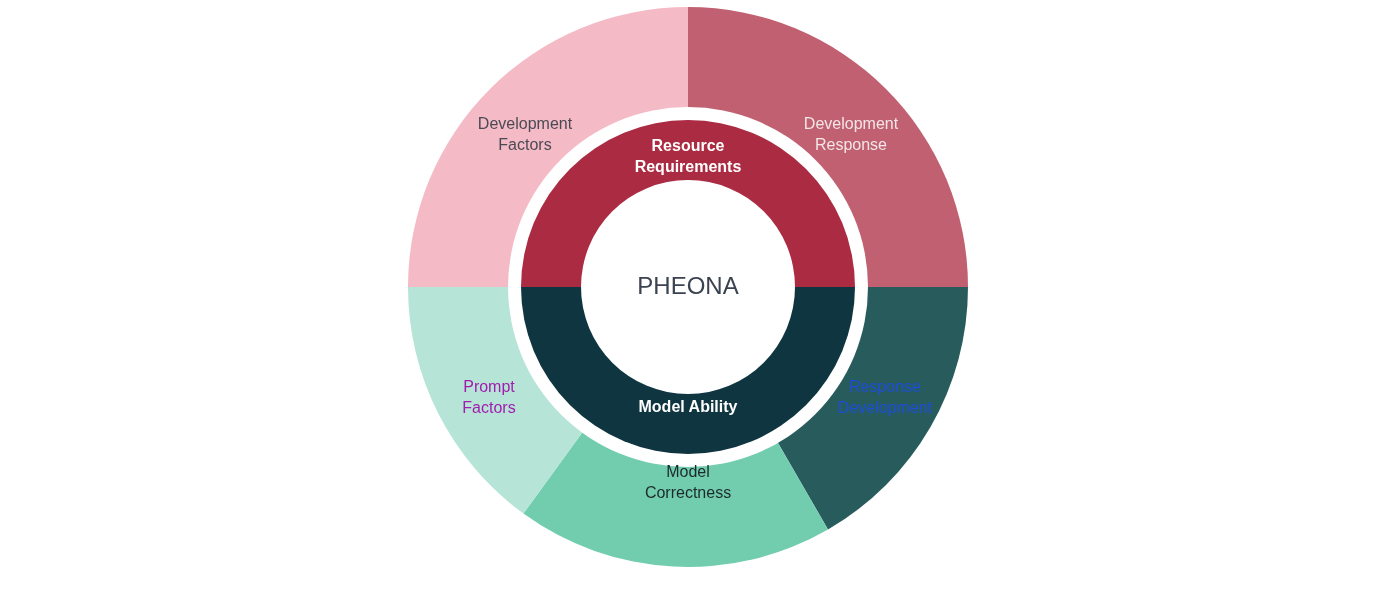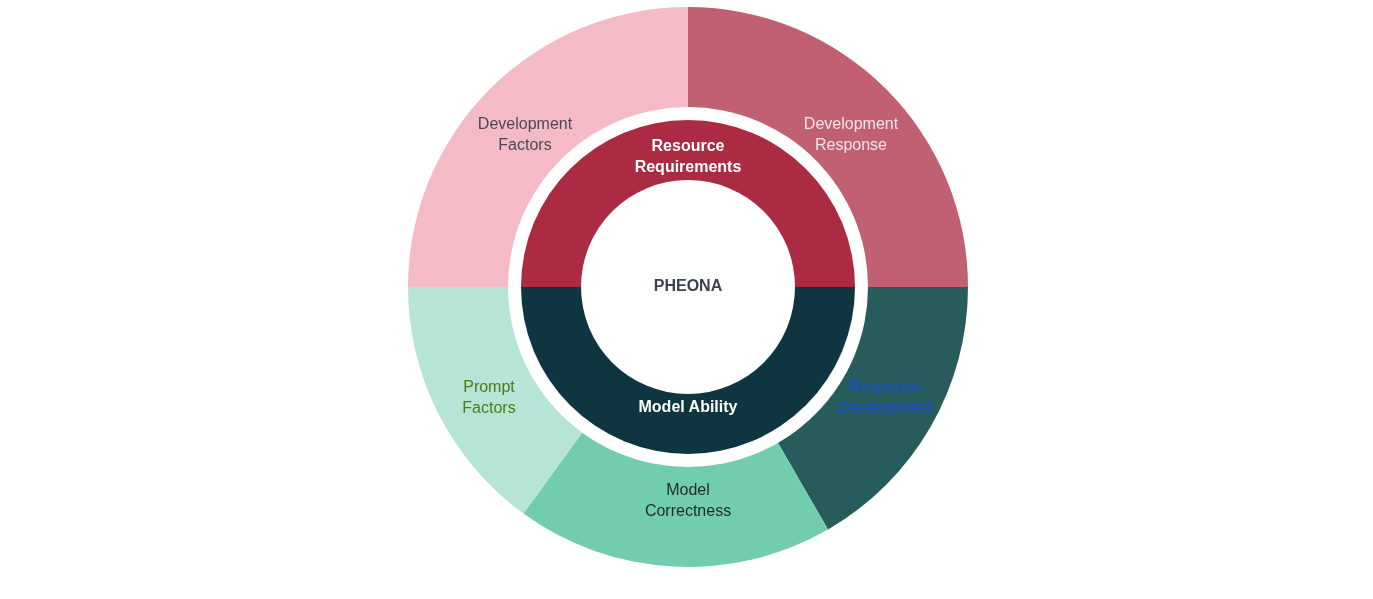--- a/index.html
+++ b/index.html
@@ -1,21 +1,21 @@
 <!DOCTYPE html>
 <html><head>
   <meta charset="utf-8">
   <style>
     html, body { margin: 0; padding: 0; background: #ffffff; }
     body { width: 1373px; height: 599px; position: relative; overflow: hidden; }
     #diagram { position: absolute; left: 0; top: 0; width: 1373px; height: 424px; }
     .lbl { position: absolute; text-align: center; font-family: "Liberation Sans", sans-serif; line-height: 21px; white-space: nowrap; transform: translate(-50%, -50%); }
     .outer-lbl { font-size: 16px; }
     .inner-lbl { font-size: 16px; font-weight: bold; color: #ffffff; }
-    .center-lbl { font-size: 16px; font-weight: bold; color: #3b4350; text-align: center; }
+    .center-lbl { font-size: 24px; font-weight: normal; color: #3b4350; text-align: center; }
   </style>
 </head>
 <body>
 
 <div id="diagram">
   <svg id="svg" width="1373" height="599" viewBox="0 0 1373 599">
     <g id="outer-g">
         <path d="M688,287 L408,287.00000000000006 A280,280 0 0 1 688,7 Z" fill="#f4bac6"></path>
         <path d="M688,287 L688,7 A280,280 0 0 1 968,286.99999999999994 Z" fill="#c06070"></path>
         <path d="M688,287 L968,287 A280,280 0 0 1 828,529.4871130596428 Z" fill="#285c5c"></path>
@@ -36,25 +36,25 @@
     <div>Factors</div>
   </div>
   <div class="lbl outer-lbl" id="lbl-ds" style="left: 851px; top: 134px; color: rgb(243, 230, 232);">
     <div>Development</div>
     <div>Response</div>
   </div>
   <div class="lbl outer-lbl" id="lbl-rc" style="left: 885px; top: 397px; color: #1d4ed8;">
     <div>Response</div>
     <div>Development</div>
   </div>
-  <div class="lbl outer-lbl" id="lbl-mc" style="left: 688px; top: 500px; color: rgb(28, 42, 42); text-align: center;">
+  <div class="lbl outer-lbl" id="lbl-mc" style="left: 688px; top: 482px; color: rgb(28, 42, 42); text-align: center;">
     <div>Model</div>
     <div>Correctness</div>
   </div>
-  <div class="lbl outer-lbl" id="lbl-pf" style="left: 489px; top: 397px; color: #4d7c0f;">
+  <div class="lbl outer-lbl" id="lbl-pf" style="left: 489px; top: 397px; color: #a21caf;">
     <div>Prompt</div>
     <div>Factors</div>
   </div>
 
   
   <div class="lbl inner-lbl" style="left:688px; top:156px;">
     <div>Resource</div>
     <div>Requirements</div>
   </div>
   <div class="lbl inner-lbl" style="left:688px; top:406px;">

